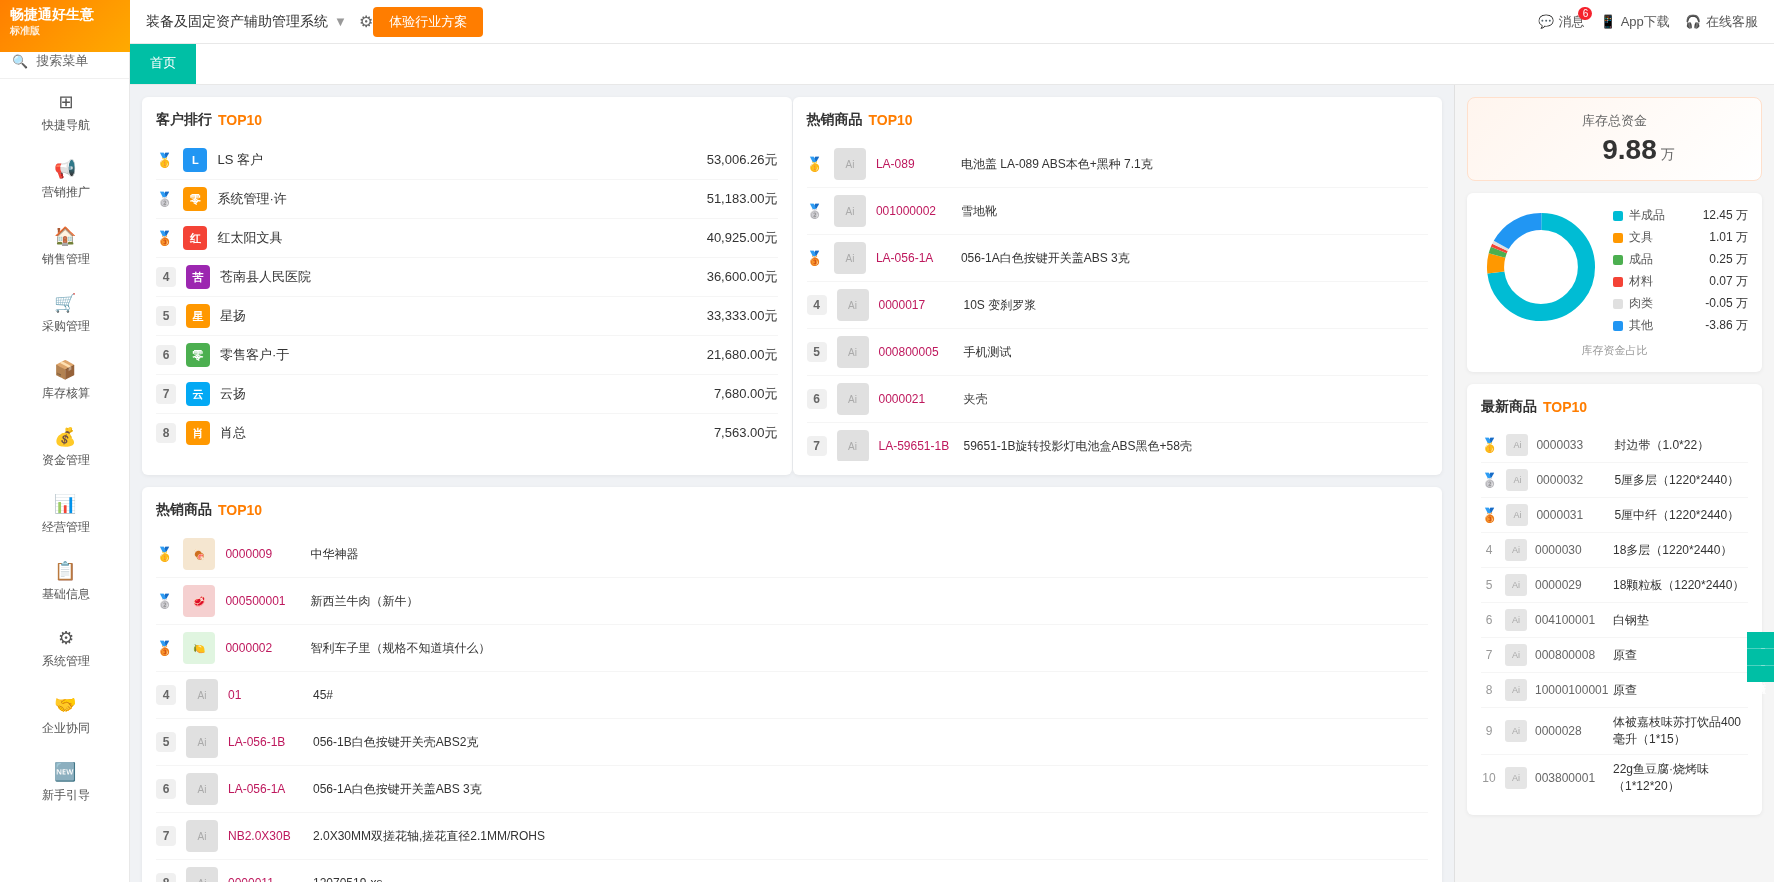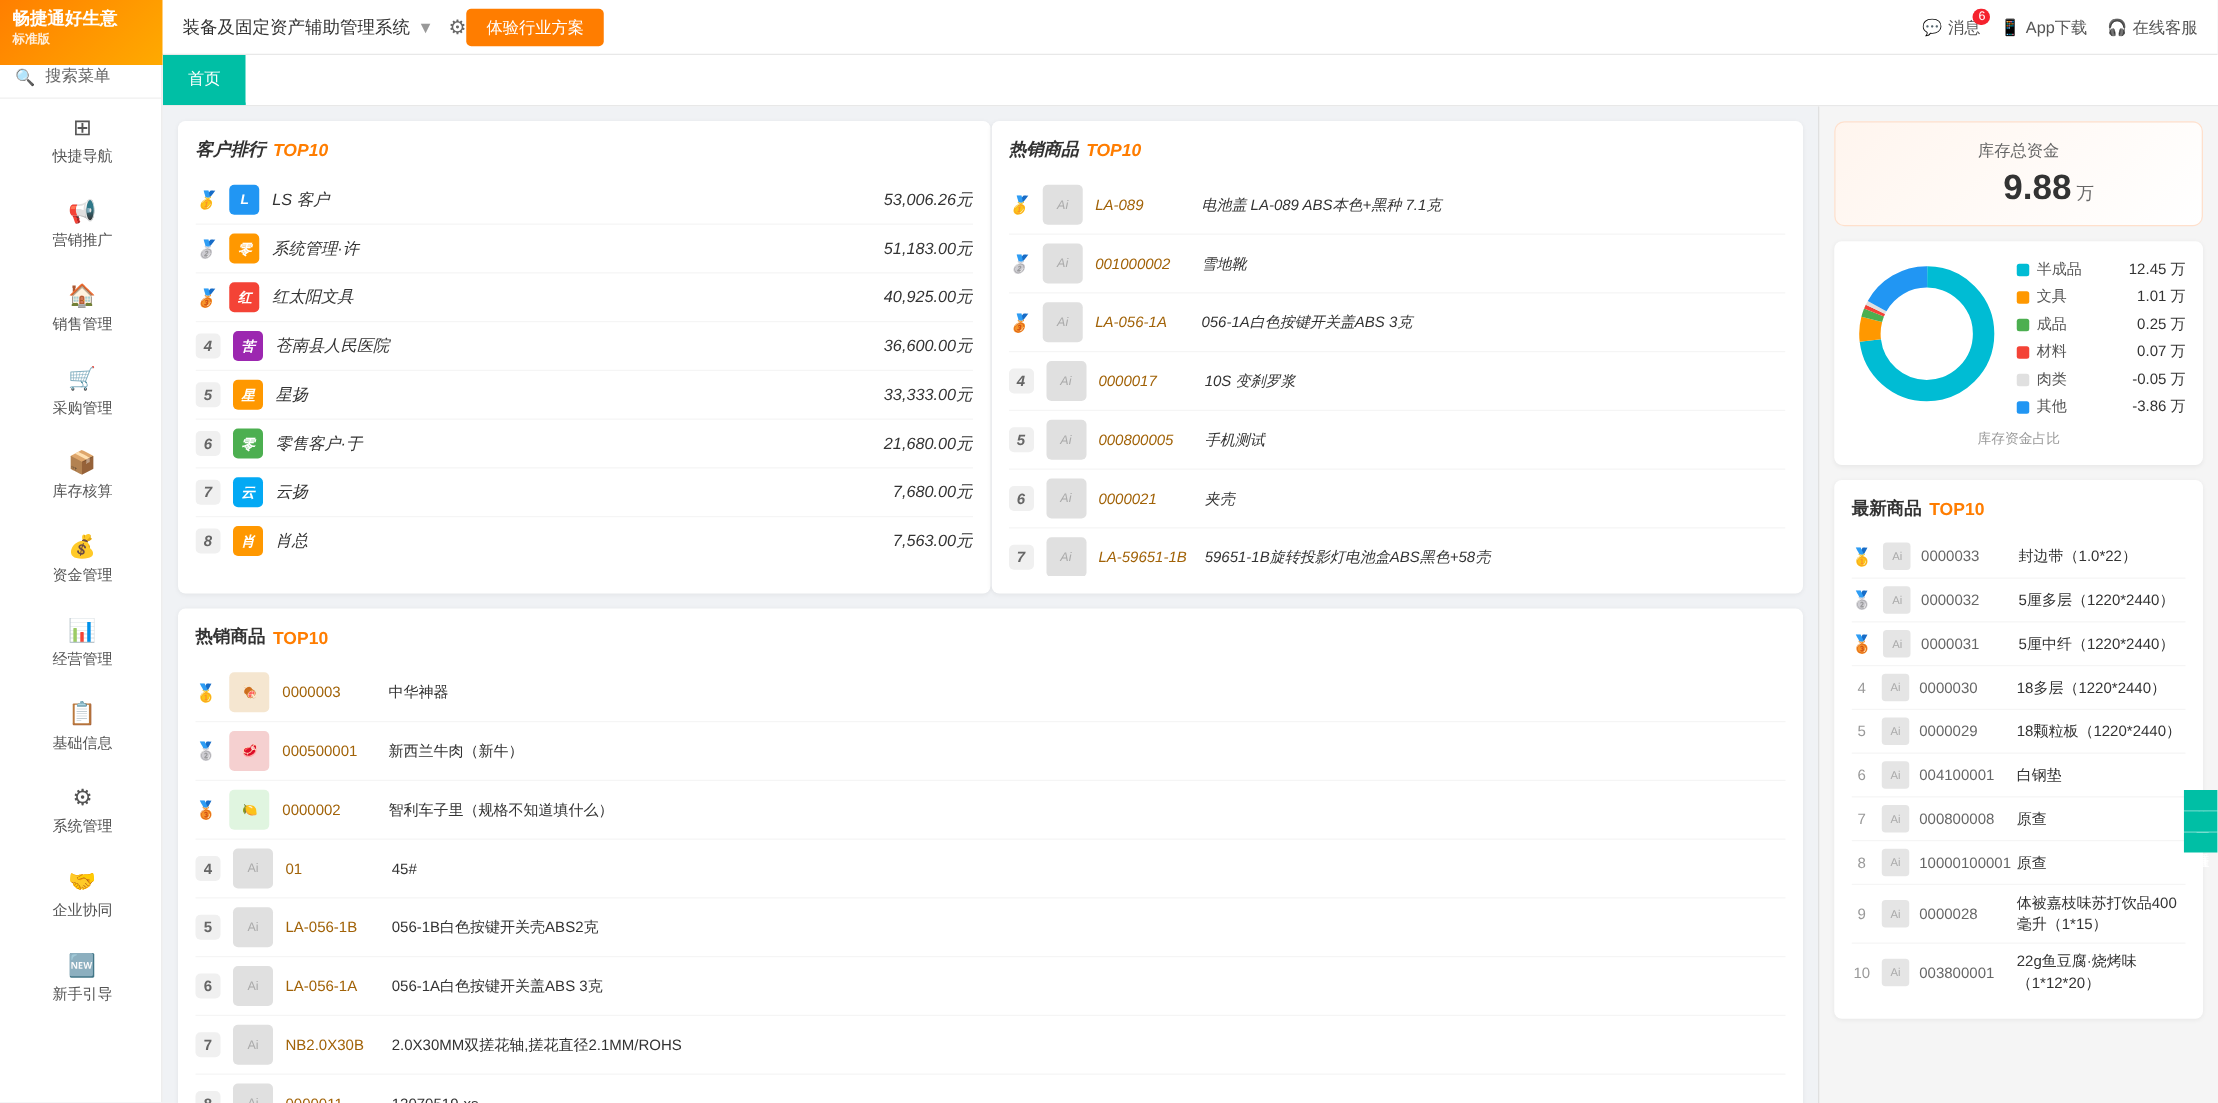--- a/index.html
+++ b/index.html
@@ -254,21 +254,21 @@
       border-radius: 4px;
       background: #e0e0e0;
       flex-shrink: 0;
       display: flex;
       align-items: center;
       justify-content: center;
       font-size: 10px;
       color: #999;
       overflow: hidden;
     }
-    .product-code { color: #a16207; font-size: 12px; width: 75px; flex-shrink: 0; }
+    .product-code { color: #be185d; font-size: 12px; width: 75px; flex-shrink: 0; }
     .product-name { flex: 1; color: #333; font-size: 12px; }
 
     
     .inventory-total {
       background: linear-gradient(135deg, #fff5ee, #fff);
       border-radius: 8px;
       padding: 14px;
       text-align: center;
       border: 1px solid #ffe0cc;
     }
@@ -340,21 +340,20 @@
     .np-code { width: 70px; color: #666; flex-shrink: 0; }
     .np-name { flex: 1; color: #333; }
 
     
     .medal { font-size: 14px; }
 
     
     .two-col {
       display: flex;
       gap: 1px;
-      font-style: italic;
     }
     .two-col > .card {
       flex: 1;
     }
 
     .scrollable-list {
       max-height: 320px;
       overflow-y: auto;
     }
 
@@ -614,21 +613,21 @@
         </div>
 
         <div class="card">
           <div class="card-title">
             <span>热销商品</span>
             <span class="top10-label">TOP10</span>
           </div>
           <div class="product-item">
             <span class="medal">🥇</span>
             <div class="product-img" style="background:#f5e6d0;">🍖</div>
-            <span class="product-code">0000003</span>
+            <span class="product-code">0000009</span>
             <span class="product-name">中华神器</span>
           </div>
           <div class="product-item">
             <span class="medal">🥈</span>
             <div class="product-img" style="background:#f5d0d0;">🥩</div>
             <span class="product-code">000500001</span>
             <span class="product-name">新西兰牛肉（新牛）</span>
           </div>
           <div class="product-item">
             <span class="medal">🥉</span>

